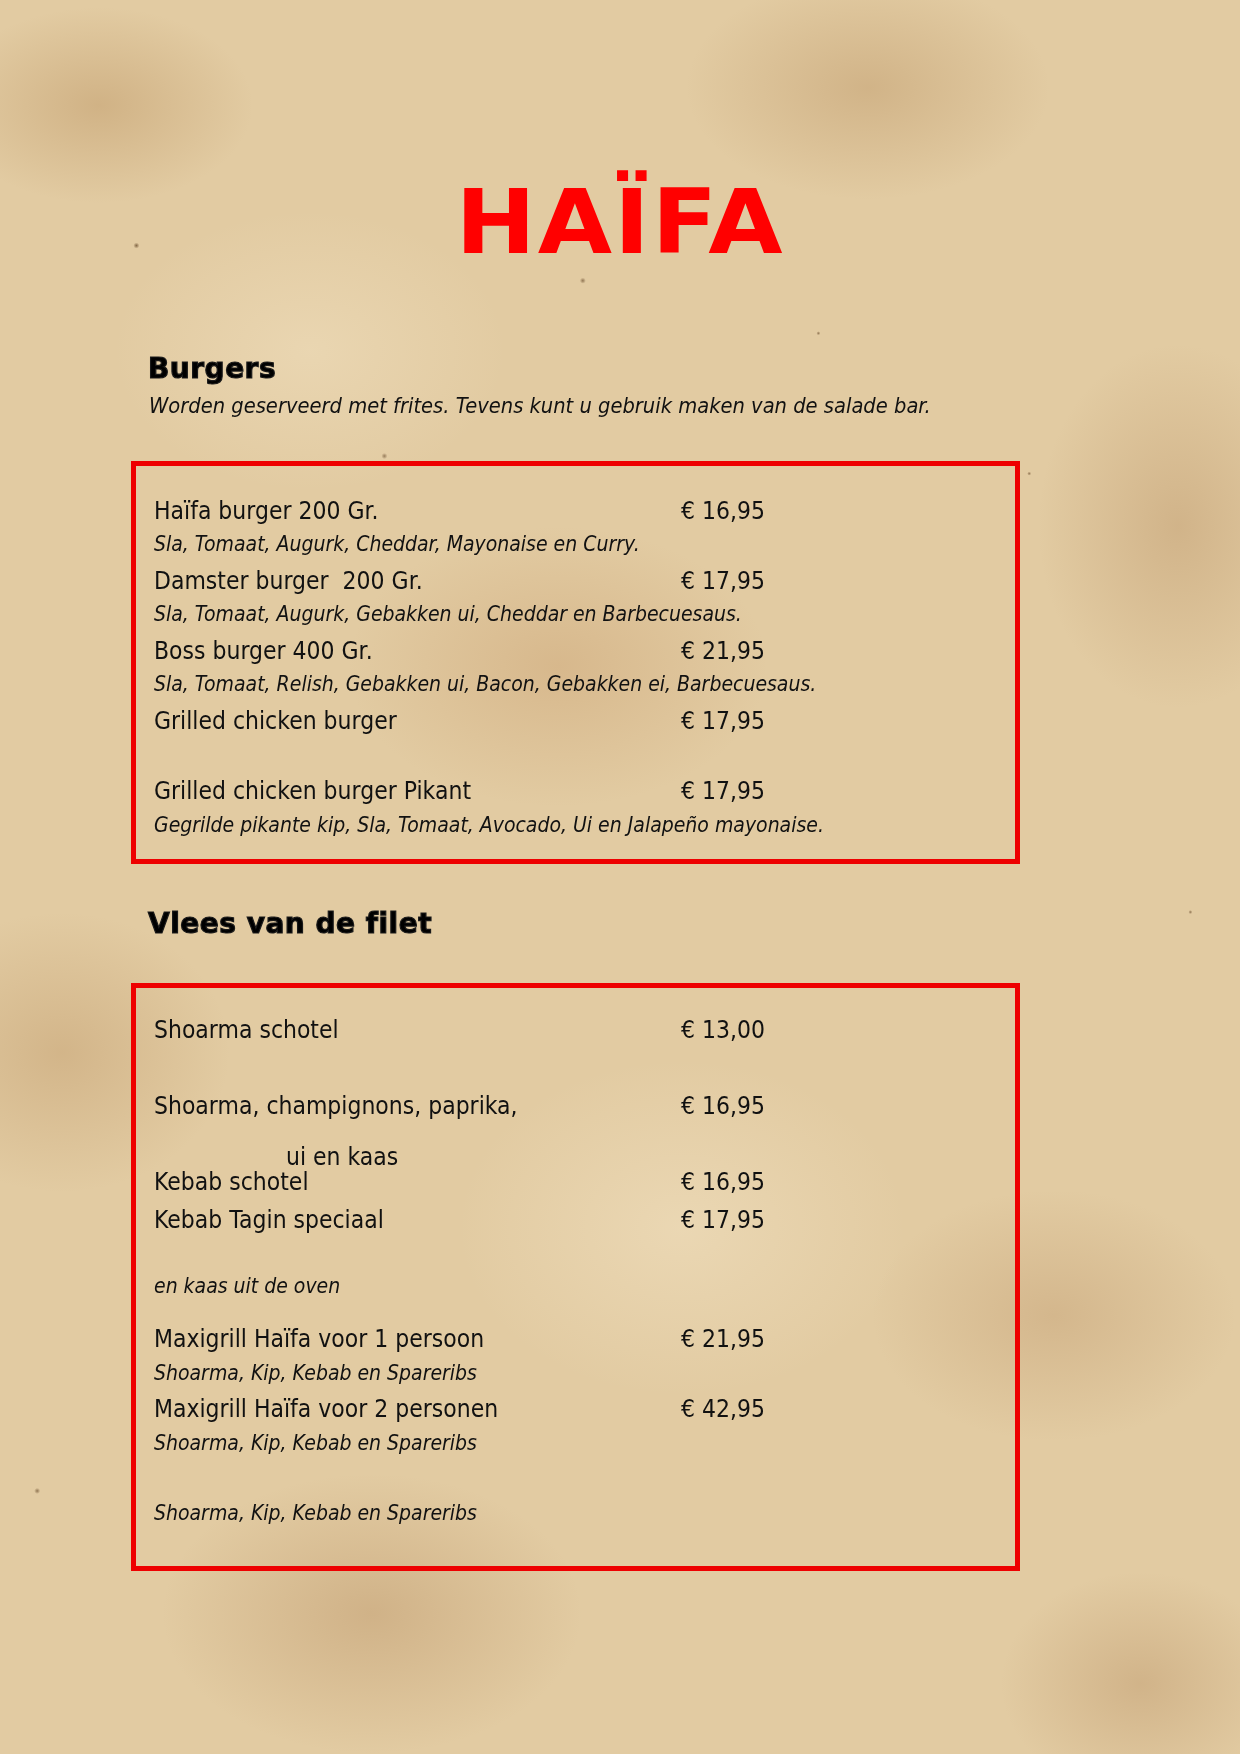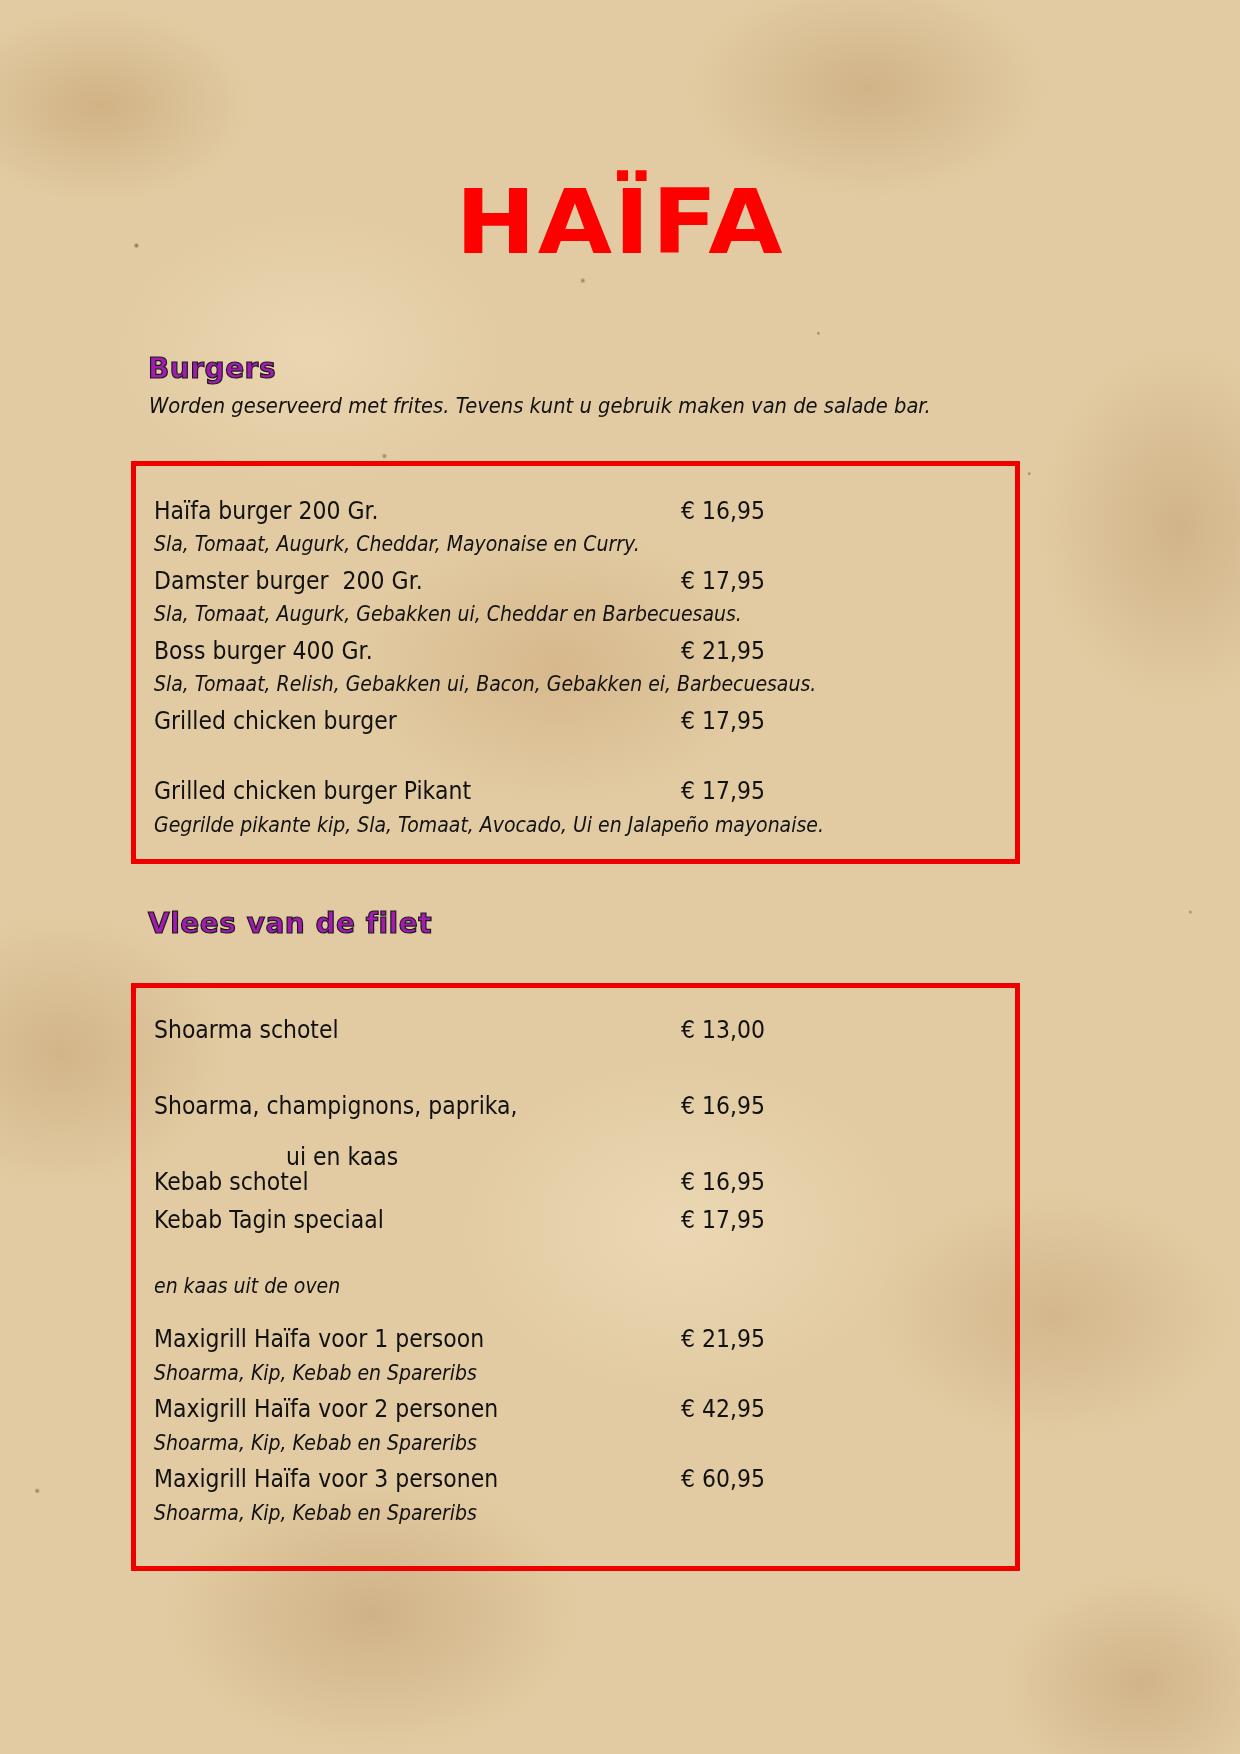--- a/index.html
+++ b/index.html
@@ -49,21 +49,21 @@
       transform: scaleY(0.92);
     }
 
     .section-heading {
       position: absolute;
       left: 148px;
       font-family: "DejaVu Sans", sans-serif;
       font-weight: bold;
       font-size: 28px;
       line-height: 34px;
-      color: #a21caf;
+      color: #000000;
       -webkit-text-stroke: 1.2px #1a1a1a;
       letter-spacing: 0.5px;
     }
 
     .section-note {
       position: absolute;
       left: 149px;
       font-family: "DejaVu Sans", sans-serif;
       font-style: italic;
       font-size: 21px;
@@ -215,20 +215,16 @@
   </div>
 
   <div class="row" style="top:406px;">
     <span class="item-name">Maxigrill Haïfa voor 2 personen</span>
     <span class="item-price">€ 42,95</span>
   </div>
   <div class="row" style="top:441px;">
     <span class="item-desc">Shoarma, Kip, Kebab en Spareribs</span>
   </div>
 
-  <div class="row" style="top:476px;">
-    <span class="item-name">Maxigrill Haïfa voor 3 personen</span>
-    <span class="item-price">€ 60,95</span>
-  </div>
   <div class="row" style="top:511px;">
     <span class="item-desc">Shoarma, Kip, Kebab en Spareribs</span>
   </div>
 </div>
 
 </body></html>

